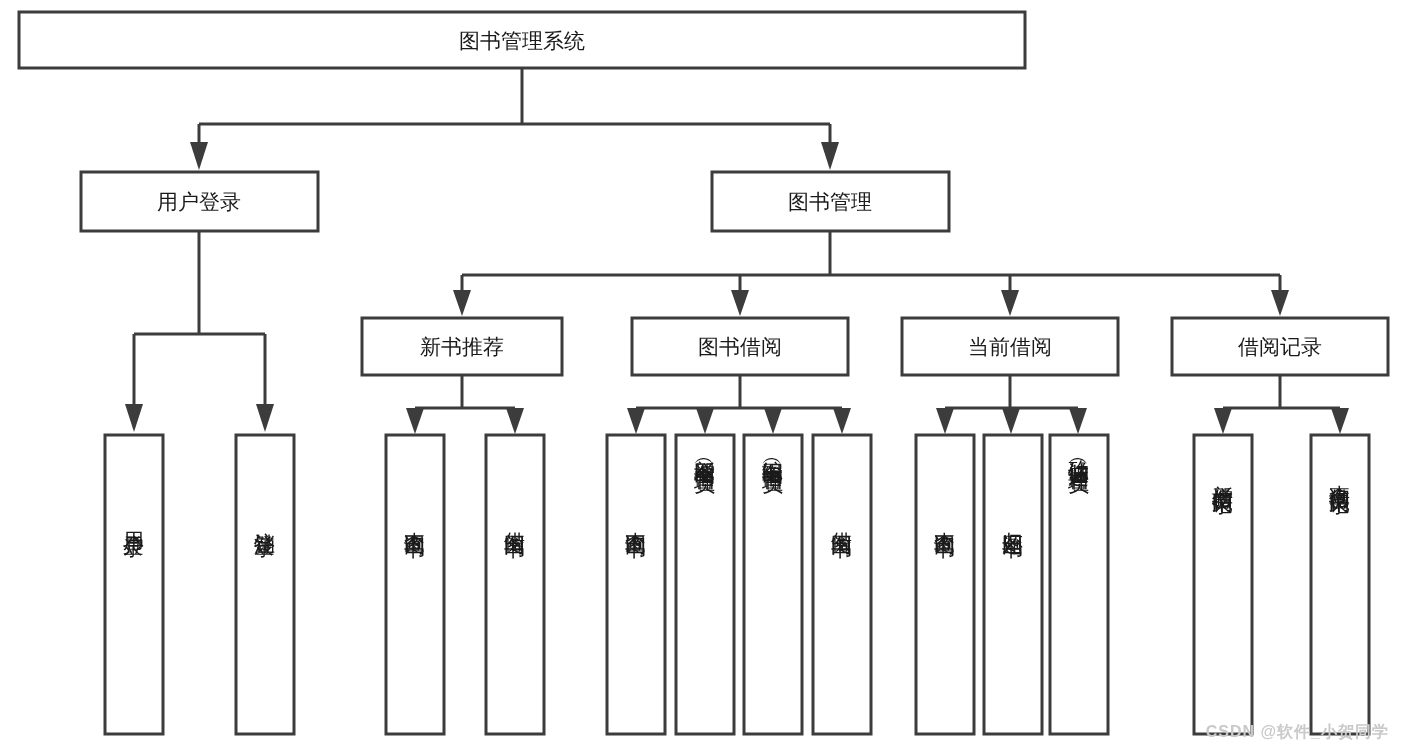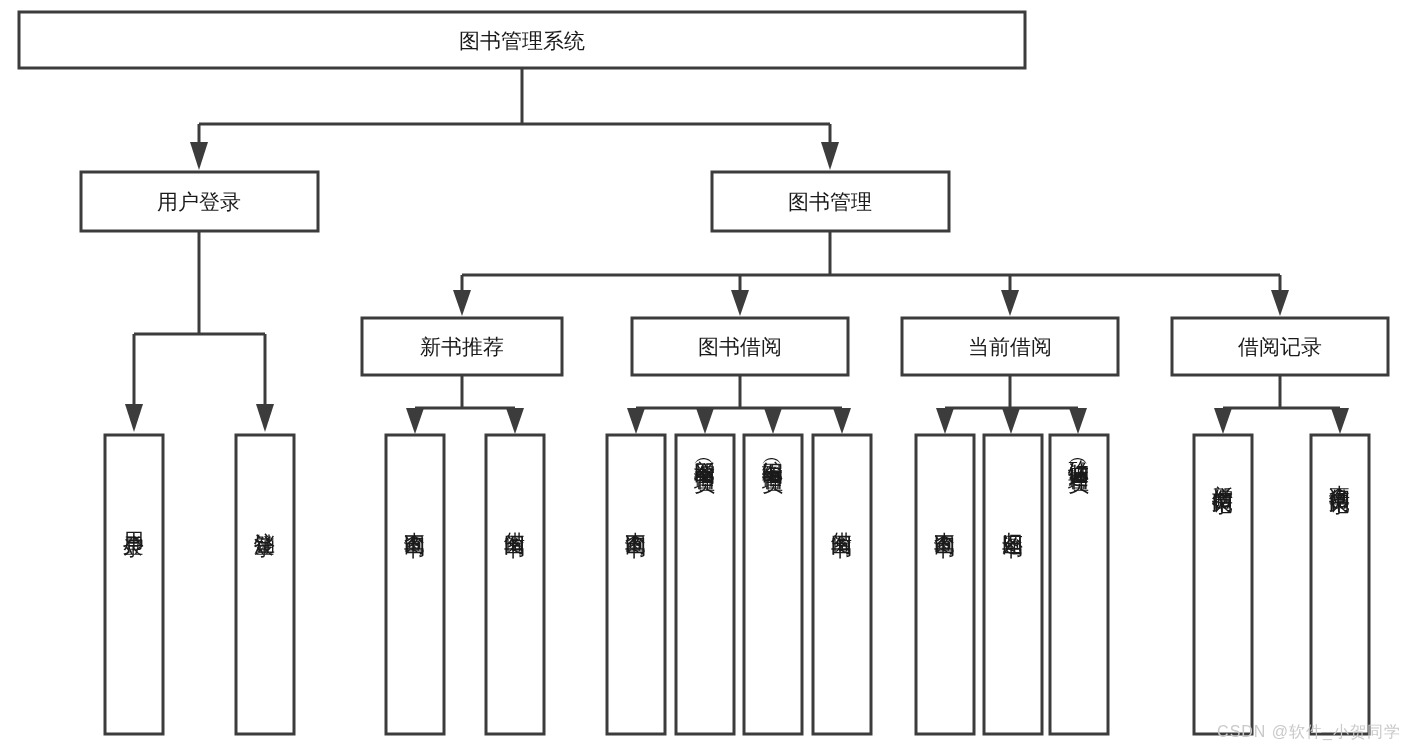--- a/index.html
+++ b/index.html
@@ -61,27 +61,28 @@
   }
   .leaf-label-wrap {
     position: absolute;
     display: flex;
     align-items: flex-start;
     justify-content: center;
     pointer-events: none;
   }
   .watermark {
     position: absolute;
-    right: 4px;
+    right: 16px;
     bottom: 4px;
     font-family: "Liberation Sans", "DejaVu Sans", sans-serif;
     font-size: 16px;
     color: #c9c9c9;
     letter-spacing: 1px;
     white-space: nowrap;
+    font-weight: bold;
   }
 </style>
 </head>
 <body>
 
 <div id="diagram-root">
 
   <svg id="tree-svg" viewBox="0 0 1405 747">
 
     <g>

